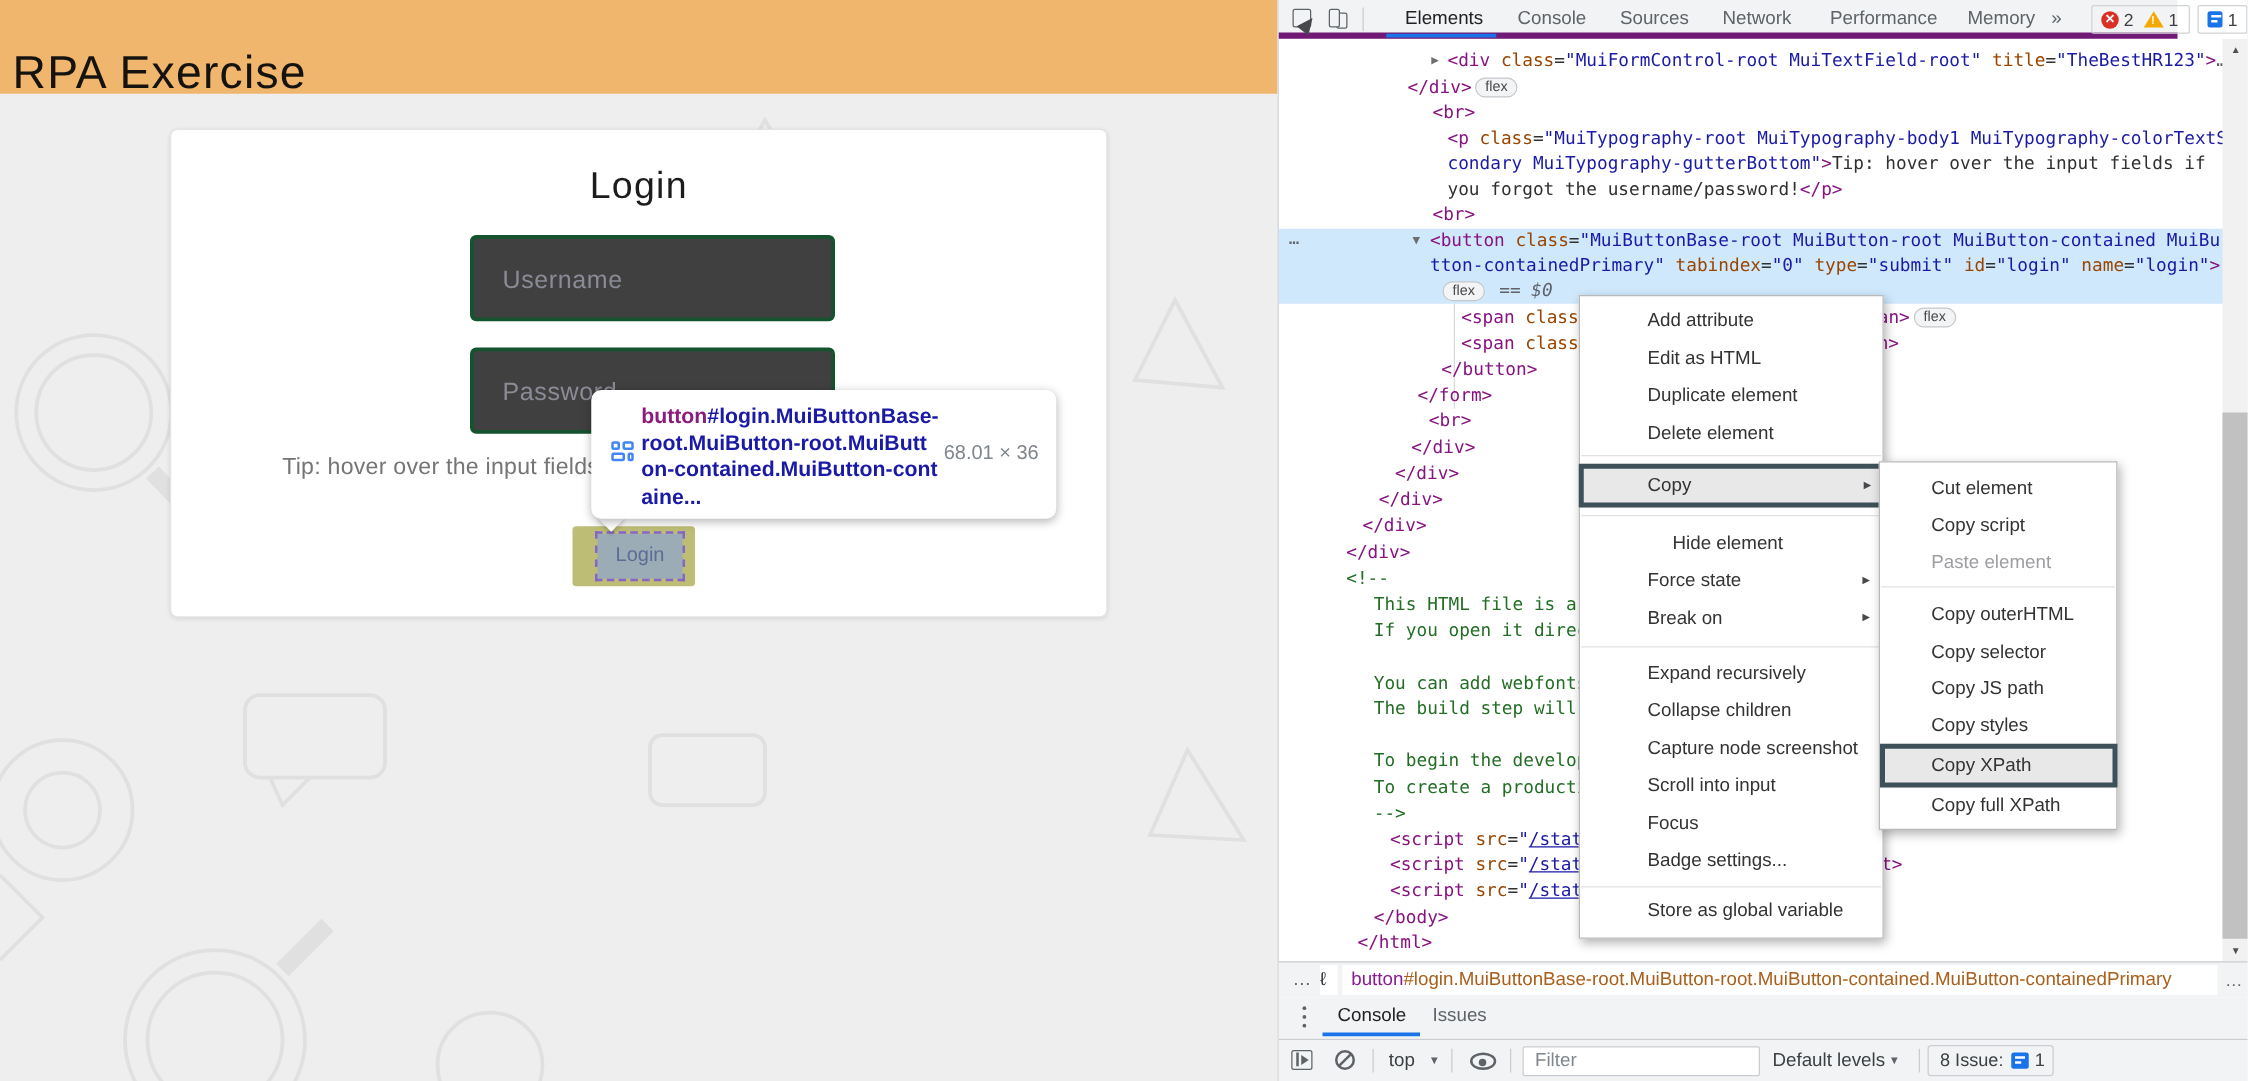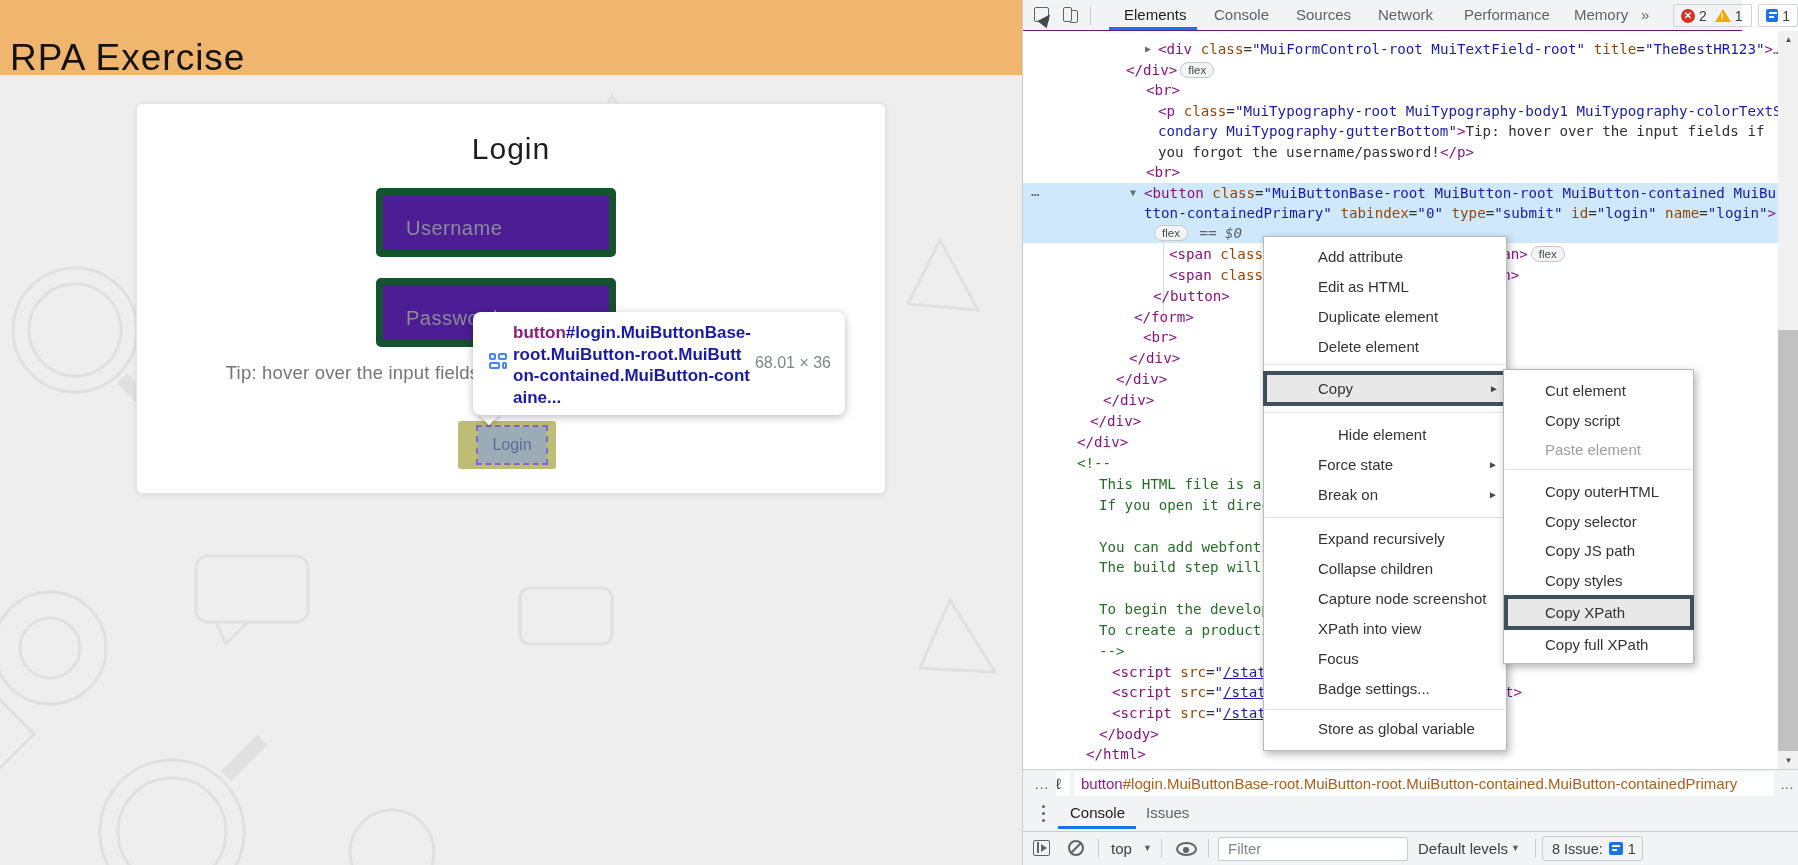--- a/index.html
+++ b/index.html
@@ -7,21 +7,21 @@
   body { font-family:"Liberation Sans", sans-serif; position:relative; background:#fff; }
   .abs { position:absolute; }
 
   
   #page { left:0; top:0; width:1022px; height:865px; background:#eeeeee; overflow:hidden; }
   #page-header { left:0; top:0; width:1022px; height:75px; background:#f1b66e; z-index:2; }
   #page-title { left:10px; top:14px; font-size:37px; color:#15130f; letter-spacing:1px; font-weight:normal;margin-top:23px; }
   #doodles { left:0; top:0; z-index:1; }
   #login-card { left:136px; top:103px; width:750px; height:391px; background:#fff; border:1px solid #e4e4e4; border-radius:6px; box-shadow:0 1px 4px rgba(0,0,0,0.10); z-index:3; }
   #login-title { left:136px; top:132px; width:750px; text-align:center; font-size:30px; color:#1c1c1c; letter-spacing:1px; z-index:4; }
-  .mui-input { width:240px; height:69px; background:#4c1d95; border:7px solid #14532d; border-radius:5px; z-index:4; }
+  .mui-input { width:292px; height:69px; background:#404040; border:3px solid #14532d; border-radius:5px; z-index:4; }
   .mui-input .ph { position:absolute; left:23px; top:0; height:67px; line-height:67px; font-size:20px; color:#8b8b97; letter-spacing:0.5px; }
   #tip-line { left:136px; top:362px; width:750px; text-align:center; font-size:18.5px; color:#757575; letter-spacing:0.2px; z-index:4; white-space:nowrap; }
   
   #btn-margin { left:458px; top:421px; width:98px; height:48px; background:#bdbd76; border-radius:3px; z-index:5; }
   #btn-content { left:478px; top:427px; width:68px; height:36px; background:#9bacb7; z-index:6; }
   #btn-dashed { left:476px; top:425px; width:72px; height:40px; border:2px dashed #8565c9; z-index:7; }
   #btn-label { left:478px; top:427px; width:68px; height:36px; line-height:36px; text-align:center; color:#5d6c94; font-size:16px; z-index:8; }
   
   #tooltip-arrow { left:481px; top:406px; width:16px; height:16px; background:#fff; transform:rotate(45deg); box-shadow:2px 2px 3px rgba(0,0,0,0.15); z-index:9; }
   #tooltip { left:473px; top:312px; width:372px; height:103px; background:#fff; border-radius:8px; box-shadow:0 2px 8px rgba(0,0,0,0.28); z-index:10; }
@@ -31,21 +31,21 @@
   #tt-r2 { left:9px; top:0; width:9px; height:7px; }
   #tt-r3 { left:0; top:9px; width:11px; height:7px; }
   #tt-r4 { left:13px; top:9px; width:5px; height:7px; }
   #tt-text { left:40px; top:10px; width:238px; font-size:17px; line-height:21.5px; font-weight:bold; color:#1a1aa6; word-break:break-all; }
   #tt-text .tagname { color:#8b1c7d; }
   #tt-size { right:14px; top:41.5px; font-size:16px; color:#80868b; }
 
   
   #devtools { left:1022px; top:0; width:776px; height:865px; background:#fff; border-left:1px solid #cacdd1; }
   
-  #dt-topbar { left:0; top:0; width:719px; height:31px; background:#f1f3f4; border-bottom:1px solid #701a75; }
+  #dt-topbar { left:0; top:0; width:719px; height:31px; background:#f1f3f4; border-bottom:5px solid #701a75; }
   .dt-tab { position:absolute; top:0; height:30px; line-height:30px; font-size:15px; color:#5f6368; }
   .dt-tab.active { color:#202124; }
   #tab-underline { left:86px; top:27px; width:88px; height:3px; background:#1a73e8; }
   #inspect-icon { left:11px; top:7px; width:15px; height:15px; border:1.6px solid #5f6368; border-radius:2px; }
   #inspect-cursor { left:17px; top:13px; width:0; height:0; border-left:6px solid transparent; border-right:6px solid transparent; border-bottom:13px solid #46484b; transform:rotate(38deg); }
   #device-icon-a { left:40px; top:7px; width:9px; height:15px; border:1.6px solid #5f6368; border-radius:2px; background:#f1f3f4; }
   #device-icon-b { left:46px; top:10px; width:9px; height:13px; border:1.6px solid #5f6368; border-radius:2px; background:#f1f3f4; }
   #topbar-sep { left:67px; top:6px; width:1px; height:19px; background:#cacdd1; }
   #more-tabs { left:618px; top:0; height:30px; line-height:30px; font-size:15px; color:#5f6368; }
   .badge-box { position:absolute; top:4px; height:23px; border:1px solid #d0d3d6; border-radius:2px; display:flex; align-items:center; }
@@ -339,21 +339,21 @@
     <div class="mi" style="top: 287px;">
       <div class="lab">Expand recursively</div>
     </div>
     <div class="mi" style="top: 317px;">
       <div class="lab">Collapse children</div>
     </div>
     <div class="mi" style="top: 347px;">
       <div class="lab">Capture node screenshot</div>
     </div>
     <div class="mi" style="top: 377px;">
-      <div class="lab">XPath into view</div>
+      <div class="lab">Scroll into input</div>
     </div>
     <div class="mi" style="top: 407px;">
       <div class="lab">Focus</div>
     </div>
     <div class="mi" style="top: 437px;">
       <div class="lab">Badge settings...</div>
     </div>
     <div class="mi" style="top: 477px;">
       <div class="lab">Store as global variable</div>
     </div>

